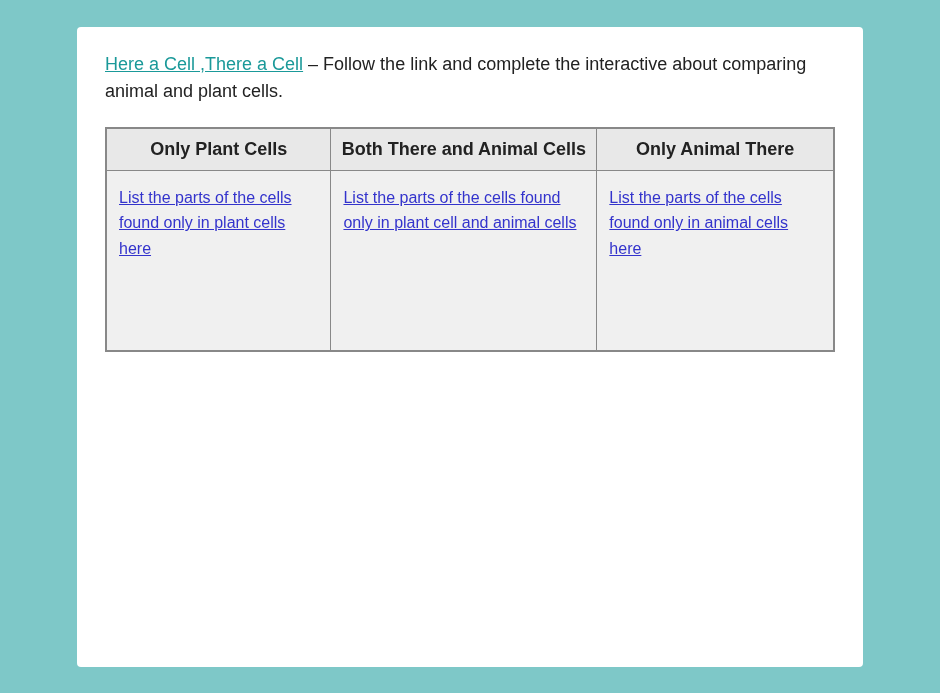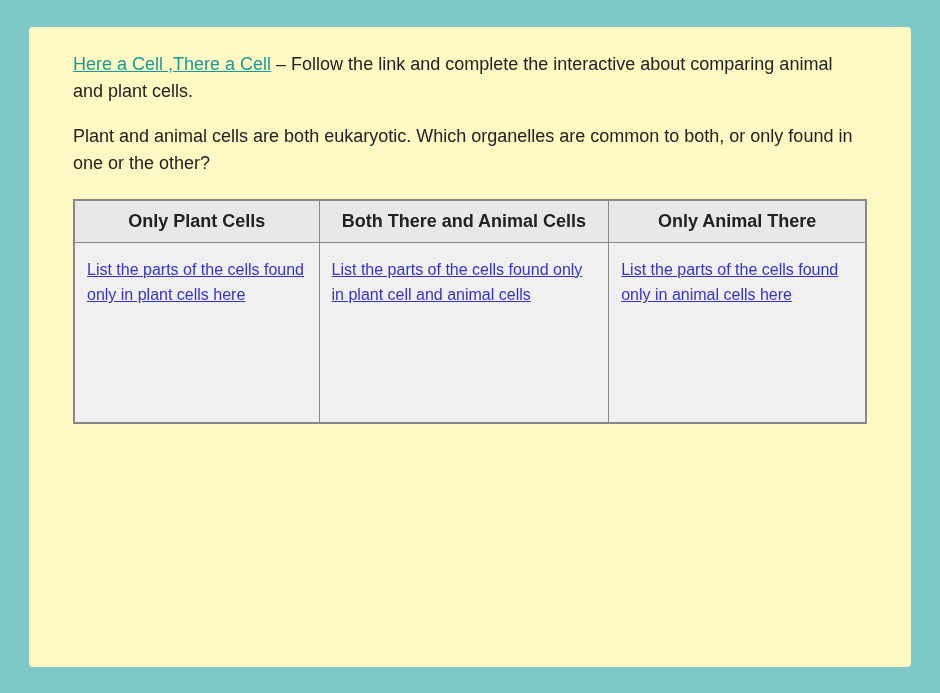--- a/index.html
+++ b/index.html
@@ -12,24 +12,24 @@
       width: 940px;
       height: 693px;
       background-color: #7ec8c8;
       display: flex;
       align-items: center;
       justify-content: center;
       font-family: Arial, sans-serif;
     }
 
     .main-card {
-      background-color: #fef9c3;
-      width: 882px;
+      background-color: #ffffff;
+      width: 786px;
       min-height: 640px;
-      padding: 24px 44px;
+      padding: 24px 28px;
       border-radius: 4px;
     }
 
     .intro-section {
       margin-bottom: 20px;
     }
 
     .intro-line1 {
       font-size: 18px;
       color: #222;
@@ -91,21 +91,20 @@
     }
   </style>
 </head>
 <body>
 
 <div class="main-card">
   <div class="intro-section">
     <div class="intro-line1">
       <a class="intro-link" href="#">Here a Cell ,There a Cell</a><span> – Follow the link and complete the interactive about comparing animal and plant cells.</span>
     </div>
-    <div class="intro-body">Plant and animal cells are both eukaryotic. Which organelles are common to both, or only found in one or the other?</div>
   </div>
 
   <div class="table-container">
     <table>
       <thead>
         <tr>
           <th>Only Plant Cells</th>
           <th>Both There and Animal Cells</th>
           <th>Only Animal There</th>
         </tr>

